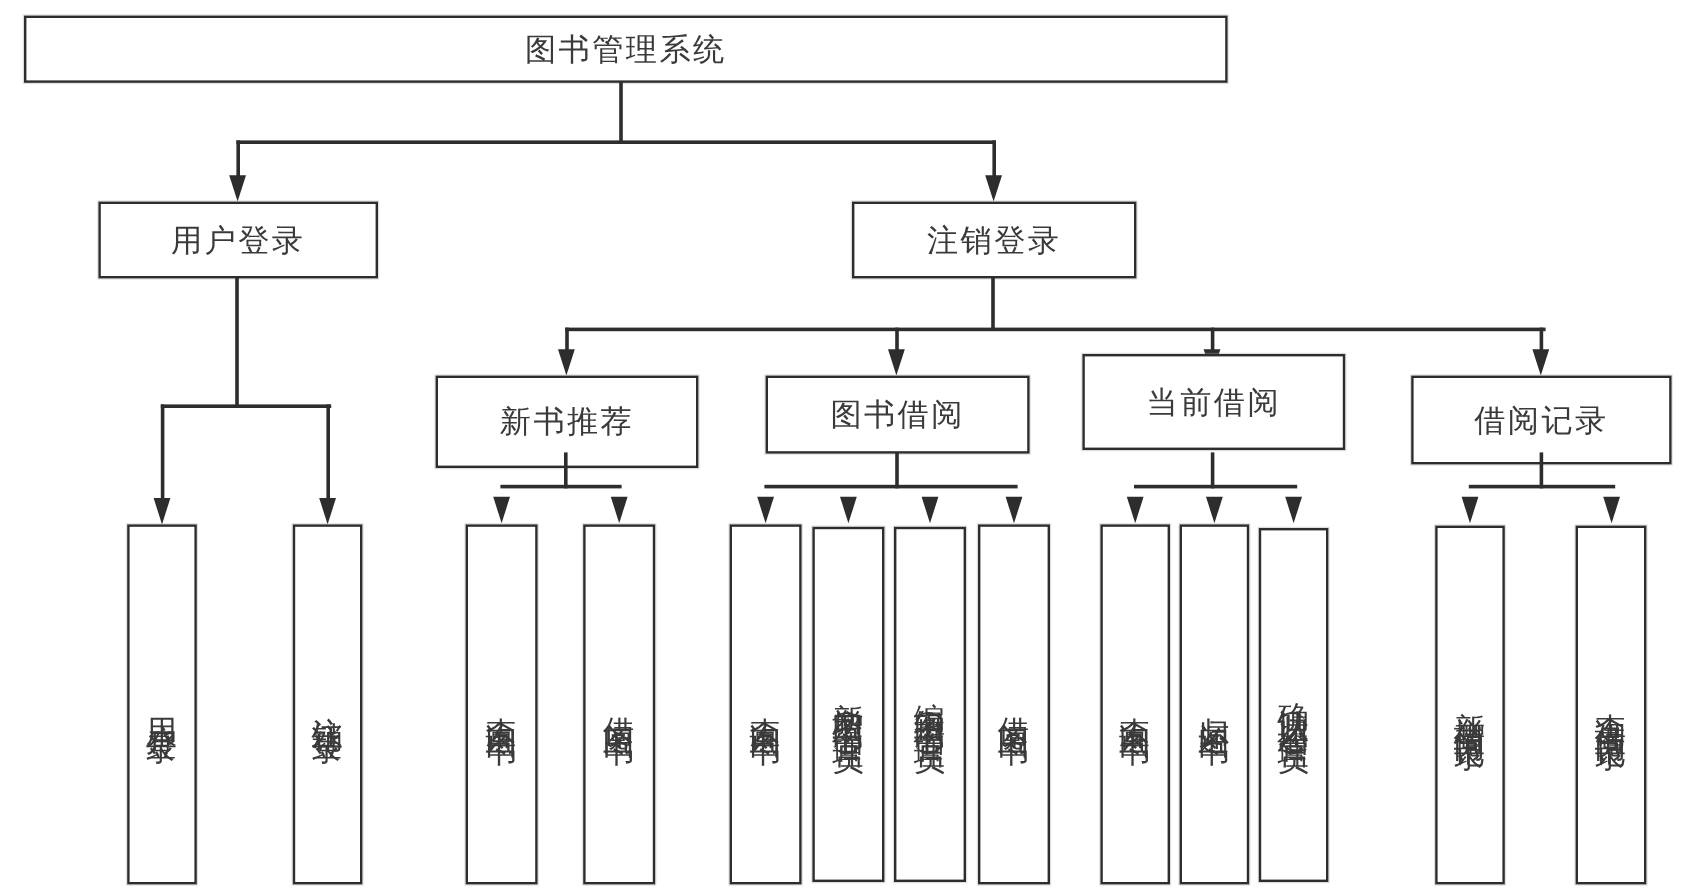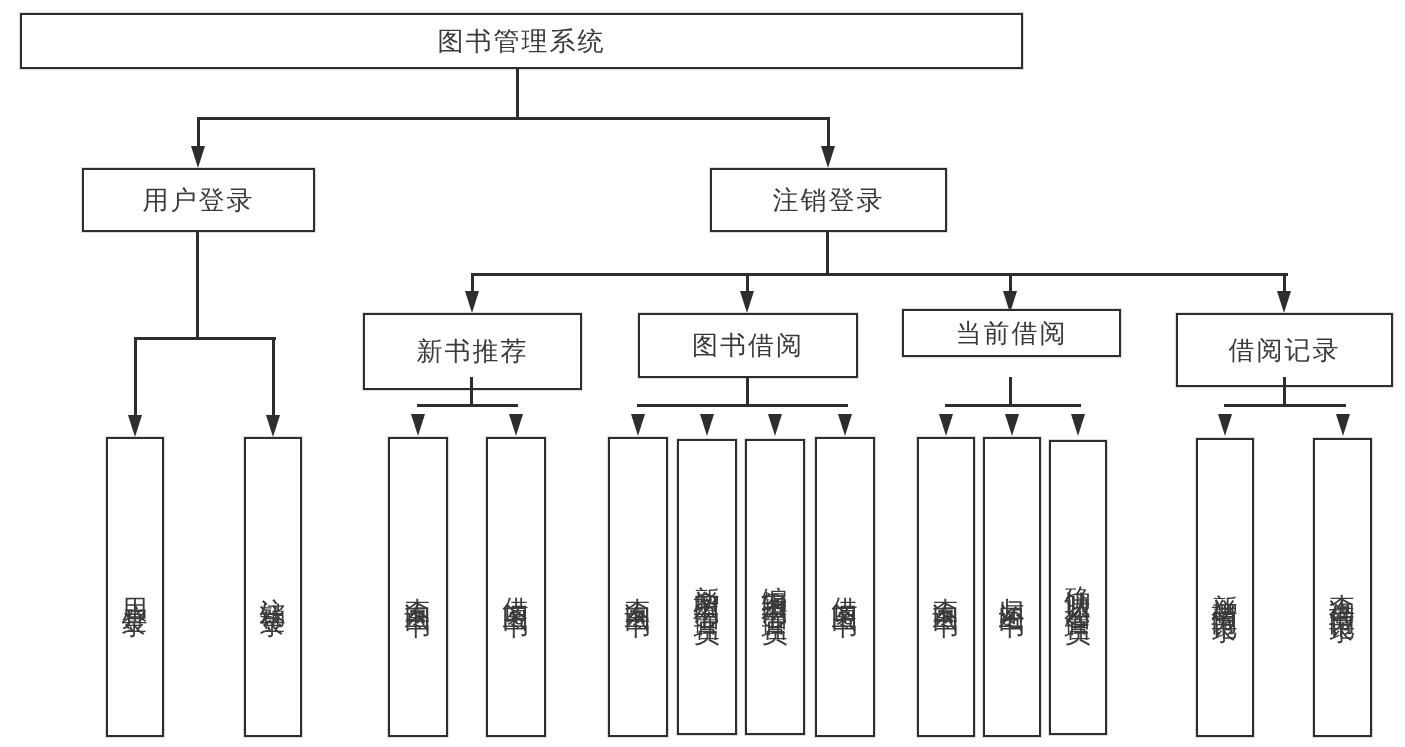--- a/index.html
+++ b/index.html
@@ -59,21 +59,21 @@
   <div class="ah" style="left:465px;top:291px"></div>
   <div class="ln" style="left:746px;top:273px;width:3px;height:22px"></div>
   <div class="ah" style="left:740px;top:291px"></div>
   <div class="ln" style="left:1009px;top:273px;width:3px;height:22px"></div>
   <div class="ah" style="left:1003px;top:291px"></div>
   <div class="ln" style="left:1283px;top:273px;width:3px;height:22px"></div>
   <div class="ah" style="left:1277px;top:291px"></div>
 
   <div class="box" style="left:363px;top:313px;width:219px;height:77px">新书推荐</div>
   <div class="box" style="left:638px;top:313px;width:220px;height:65px">图书借阅</div>
-  <div class="box" style="left:902px;top:309px;width:219px;height:48px">当前借阅</div>
+  <div class="box" style="left:902px;top:295px;width:219px;height:80px">当前借阅</div>
   <div class="box" style="left:1176px;top:313px;width:217px;height:74px">借阅记录</div>
 
   <div class="ln" style="left:470px;top:377px;width:3px;height:30px"></div>
   <div class="ln" style="left:417px;top:404px;width:101px;height:3px"></div>
   <div class="ah" style="left:411px;top:414px"></div>
   <div class="ah" style="left:509px;top:414px"></div>
 
   <div class="ln" style="left:746px;top:377px;width:3px;height:30px"></div>
   <div class="ln" style="left:637px;top:404px;width:211px;height:3px"></div>
   <div class="ah" style="left:631px;top:414px"></div>

